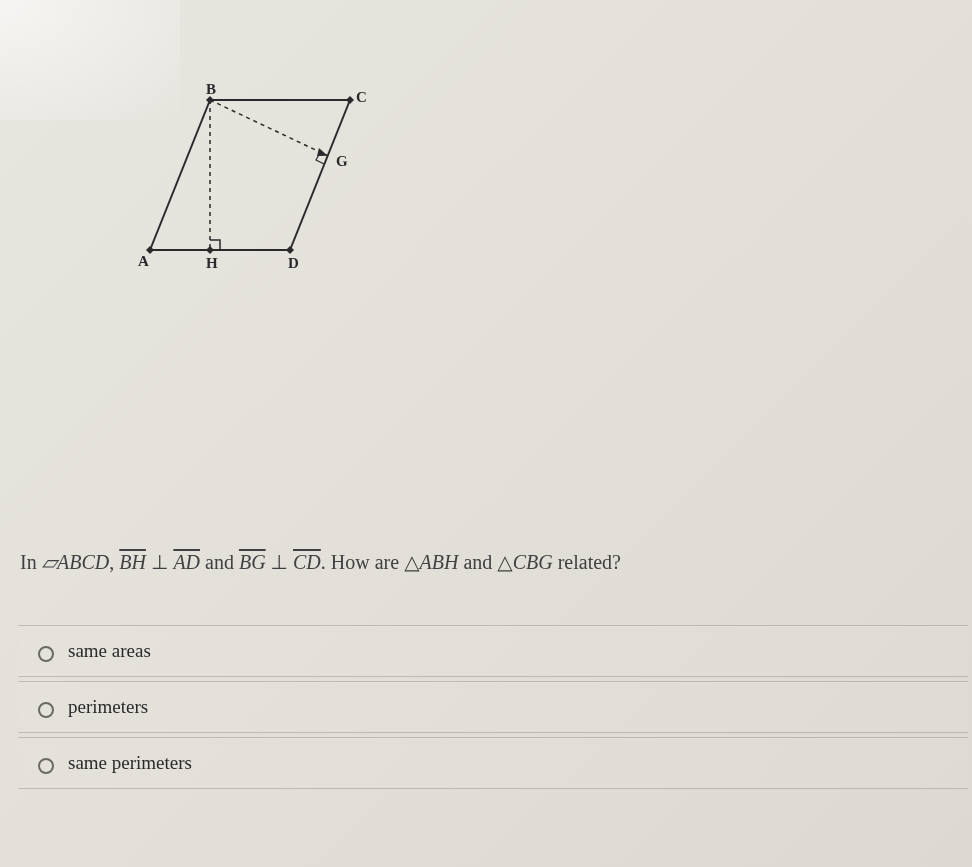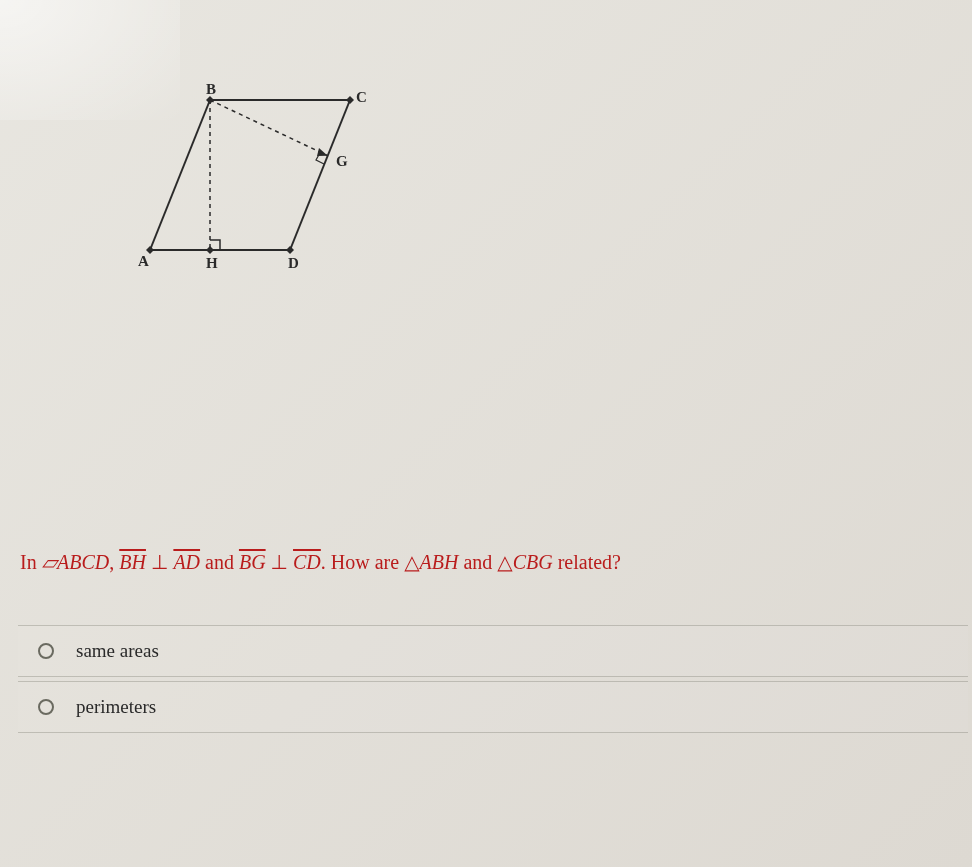--- a/index.html
+++ b/index.html
@@ -28,43 +28,43 @@
     }
     .diagram-container svg {
       width: 100%;
       height: 100%;
     }
     .question-text {
       position: absolute;
       top: 550px;
       left: 20px;
       font-size: 20px;
-      color: #b91c1c;
+      color: #404040;
       font-family: 'Times New Roman', serif;
     }
     .overline {
       text-decoration: overline;
       font-style: italic;
     }
     .italic { font-style: italic; }
     .symbol { font-family: 'Times New Roman', serif; }
     .options-container {
       position: absolute;
       top: 625px;
       left: 18px;
       right: 0;
       width: 950px;
     }
     .option-row {
       border-top: 1px solid rgba(120,120,110,0.35);
       border-bottom: 1px solid rgba(120,120,110,0.35);
       padding: 14px 0 14px 20px;
       display: flex;
-      align-items: center;
-      gap: 22px;
+      align-items: flex-end;
+      gap: 14px;
       margin-bottom: 4px;
       background: rgba(255,255,255,0.05);
     }
     .radio-circle {
       width: 16px;
       height: 16px;
       border: 2px solid #6a6a60;
       border-radius: 50%;
       flex-shrink: 0;
       background: transparent;
@@ -124,13 +124,17 @@
 
 <div class="options-container">
   <div class="option-row">
     <div class="radio-circle"></div>
     <span class="option-label">same areas</span>
   </div>
   <div class="option-row">
     <div class="radio-circle"></div>
     <span class="option-label">perimeters</span>
   </div>
+  <div class="option-row">
+    <div class="radio-circle"></div>
+    <span class="option-label">same perimeters</span>
+  </div>
 </div>
 
 </body></html>

